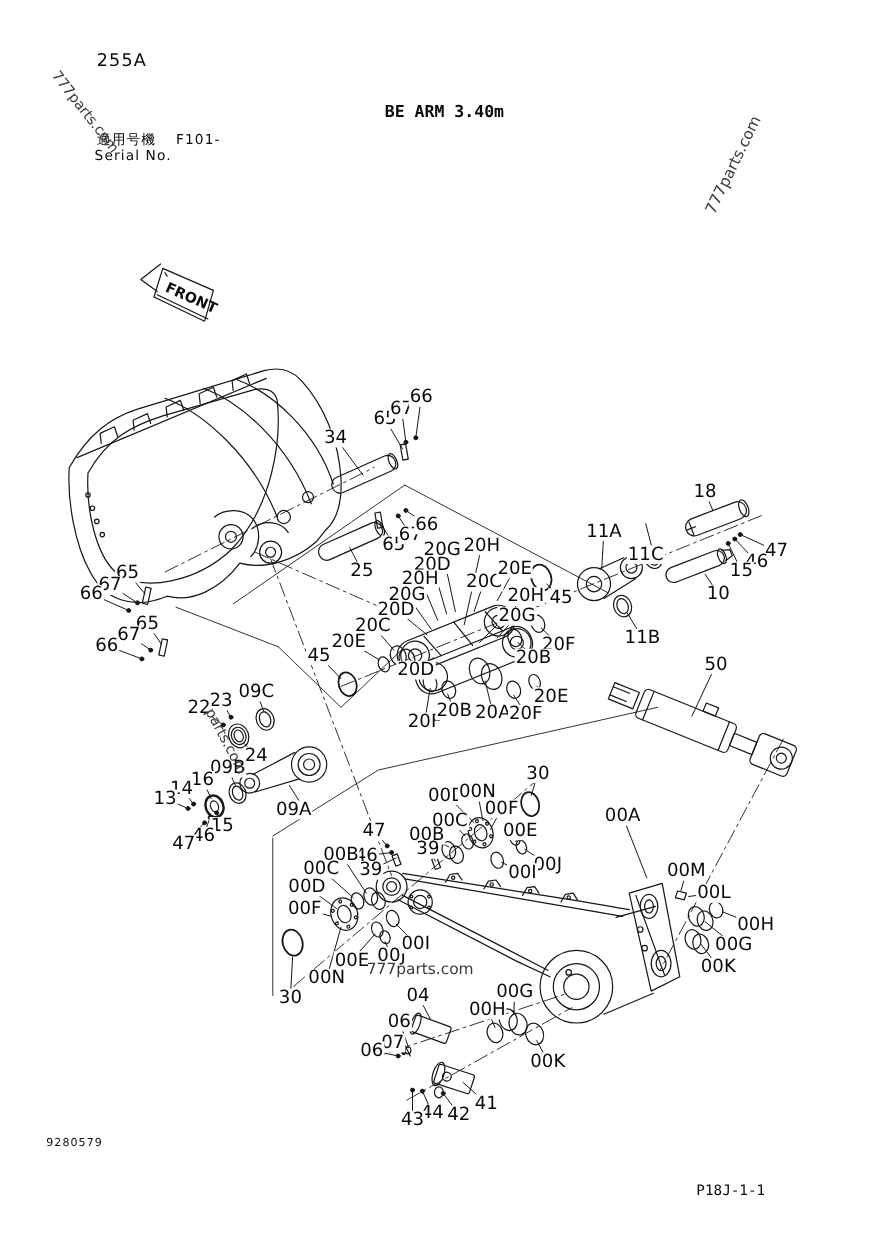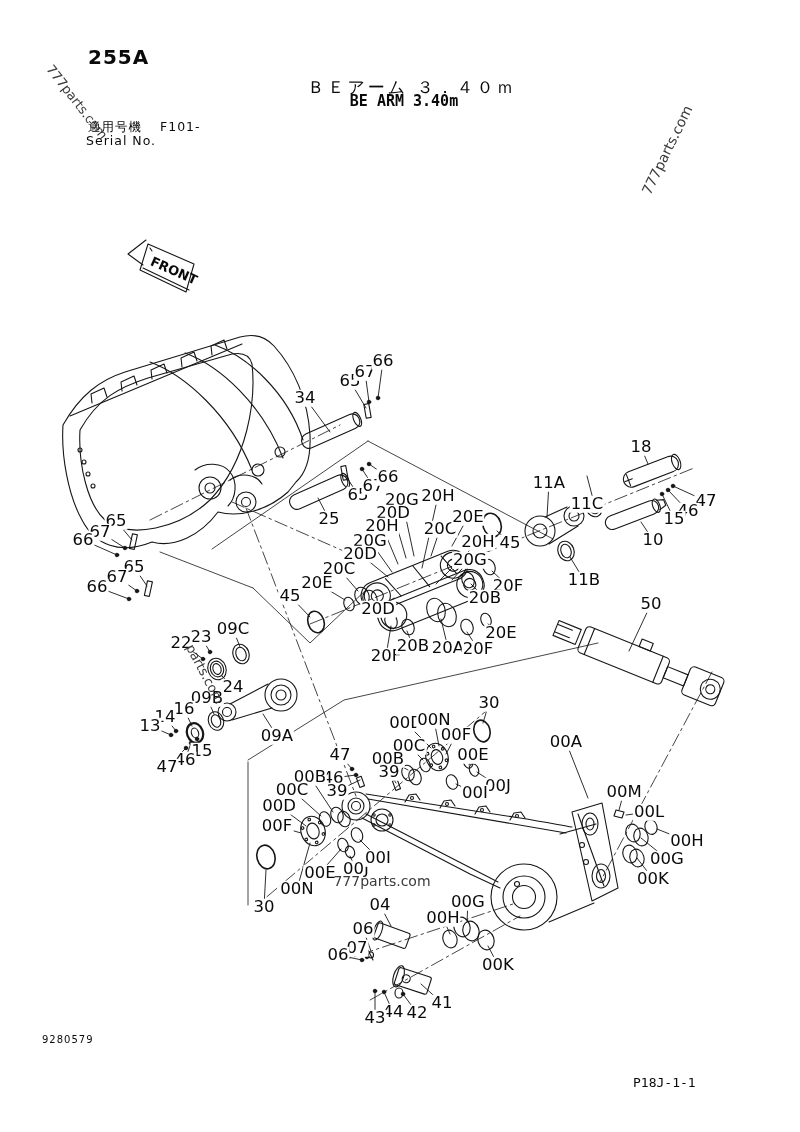--- a/index.html
+++ b/index.html
@@ -1,21 +1,21 @@
 <!DOCTYPE html>
 <html><head>
 <meta charset="utf-8">
 <style>
   html,body{margin:0;padding:0;background:#fff;}
   #page{position:relative;width:800px;height:1132px;background:#ffffff;overflow:hidden;
         font-family:"DejaVu Sans","Liberation Sans",sans-serif;color:#0a0a0a;}
   #art{position:absolute;left:0;top:0;}
   .abs{position:absolute;white-space:nowrap;}
   .center{transform:translate(-50%,-50%);}
-  #page-code{left:88px;top:45px;font-size:20px;font-weight:bold;letter-spacing:1px;}
+  #page-code{left:88px;top:45px;font-size:16px;font-weight:normal;letter-spacing:1px;}
   #title-jp{left:412px;top:87px;font-size:17px;letter-spacing:3px;}
   #title-en{left:404px;top:101px;font-size:15px;font-weight:bold;font-family:"DejaVu Sans Mono","Liberation Mono",monospace;}
   #serial-row{left:88px;top:119px;font-size:12.5px;letter-spacing:1px;}
   #serial-row .gap{display:inline-block;width:18px;}
   #serial-en{left:86px;top:133px;font-size:12.5px;letter-spacing:1px;}
   #doc-number{left:42px;top:1034px;font-size:10px;letter-spacing:1px;}
   #sheet-code{left:633px;top:1075px;font-size:13px;font-family:"DejaVu Sans Mono","Liberation Mono",monospace;}
   .callout{position:absolute;transform:translate(-50%,-50%);font-size:16.5px;line-height:1;
            background:#fff;padding:0 1px;color:#0a0a0a;}
   .wm{position:absolute;transform-origin:center;color:#3a3a3a;}
@@ -394,21 +394,20 @@
         <line x1="417" y1="1013" x2="403" y2="994"></line>
         <circle cx="403" cy="994" r="1.8" fill="#161616"></circle>
         <line x1="393" y1="1012" x2="384" y2="992"></line>
         <circle cx="384" cy="992" r="1.8" fill="#161616"></circle>
         <line x1="375" y1="1018" x2="375" y2="991"></line>
         <circle cx="375" cy="991" r="1.8" fill="#161616"></circle>
       </g>
   </svg>
 
   <div class="abs" id="page-code">255A</div>
-  <div class="abs center" id="title-jp">ＢＥアーム ３．４０ｍ</div>
   <div class="abs center" id="title-en">BE ARM 3.40m</div>
   <div class="abs" id="serial-row">
     <span>適用号機</span><span class="gap"></span><span>F101-</span>
   </div>
   <div class="abs" id="serial-en">Serial No.</div>
   <div class="abs" id="doc-number">9280579</div>
   <div class="abs" id="sheet-code">P18J-1-1</div>
 
   <div id="callout-layer">
       <div class="callout" style="left: 305px; top: 398px;">34</div>
@@ -460,21 +459,21 @@
       <div class="callout" style="left: 201px; top: 637px;">23</div>
       <div class="callout" style="left: 181px; top: 643px;">22</div>
       <div class="callout" style="left: 233px; top: 687px;">24</div>
       <div class="callout" style="left: 207px; top: 698px;">09B</div>
       <div class="callout" style="left: 184px; top: 709px;">16</div>
       <div class="callout" style="left: 165px; top: 717px;">14</div>
       <div class="callout" style="left: 150px; top: 726px;">13</div>
       <div class="callout" style="left: 202px; top: 751px;">15</div>
       <div class="callout" style="left: 185px; top: 760px;">46</div>
       <div class="callout" style="left: 167px; top: 767px;">47</div>
-      <div class="callout" style="left: 277px; top: 736px;">09A</div>
+      <div class="callout" style="left: 267px; top: 736px;">09A</div>
       <div class="callout" style="left: 489px; top: 703px;">30</div>
       <div class="callout" style="left: 406px; top: 723px;">00D</div>
       <div class="callout" style="left: 434px; top: 720px;">00N</div>
       <div class="callout" style="left: 456px; top: 735px;">00F</div>
       <div class="callout" style="left: 409px; top: 746px;">00C</div>
       <div class="callout" style="left: 388px; top: 759px;">00B</div>
       <div class="callout" style="left: 340px; top: 755px;">47</div>
       <div class="callout" style="left: 333px; top: 778px;">46</div>
       <div class="callout" style="left: 337px; top: 791px;">39</div>
       <div class="callout" style="left: 389px; top: 772px;">39</div>

